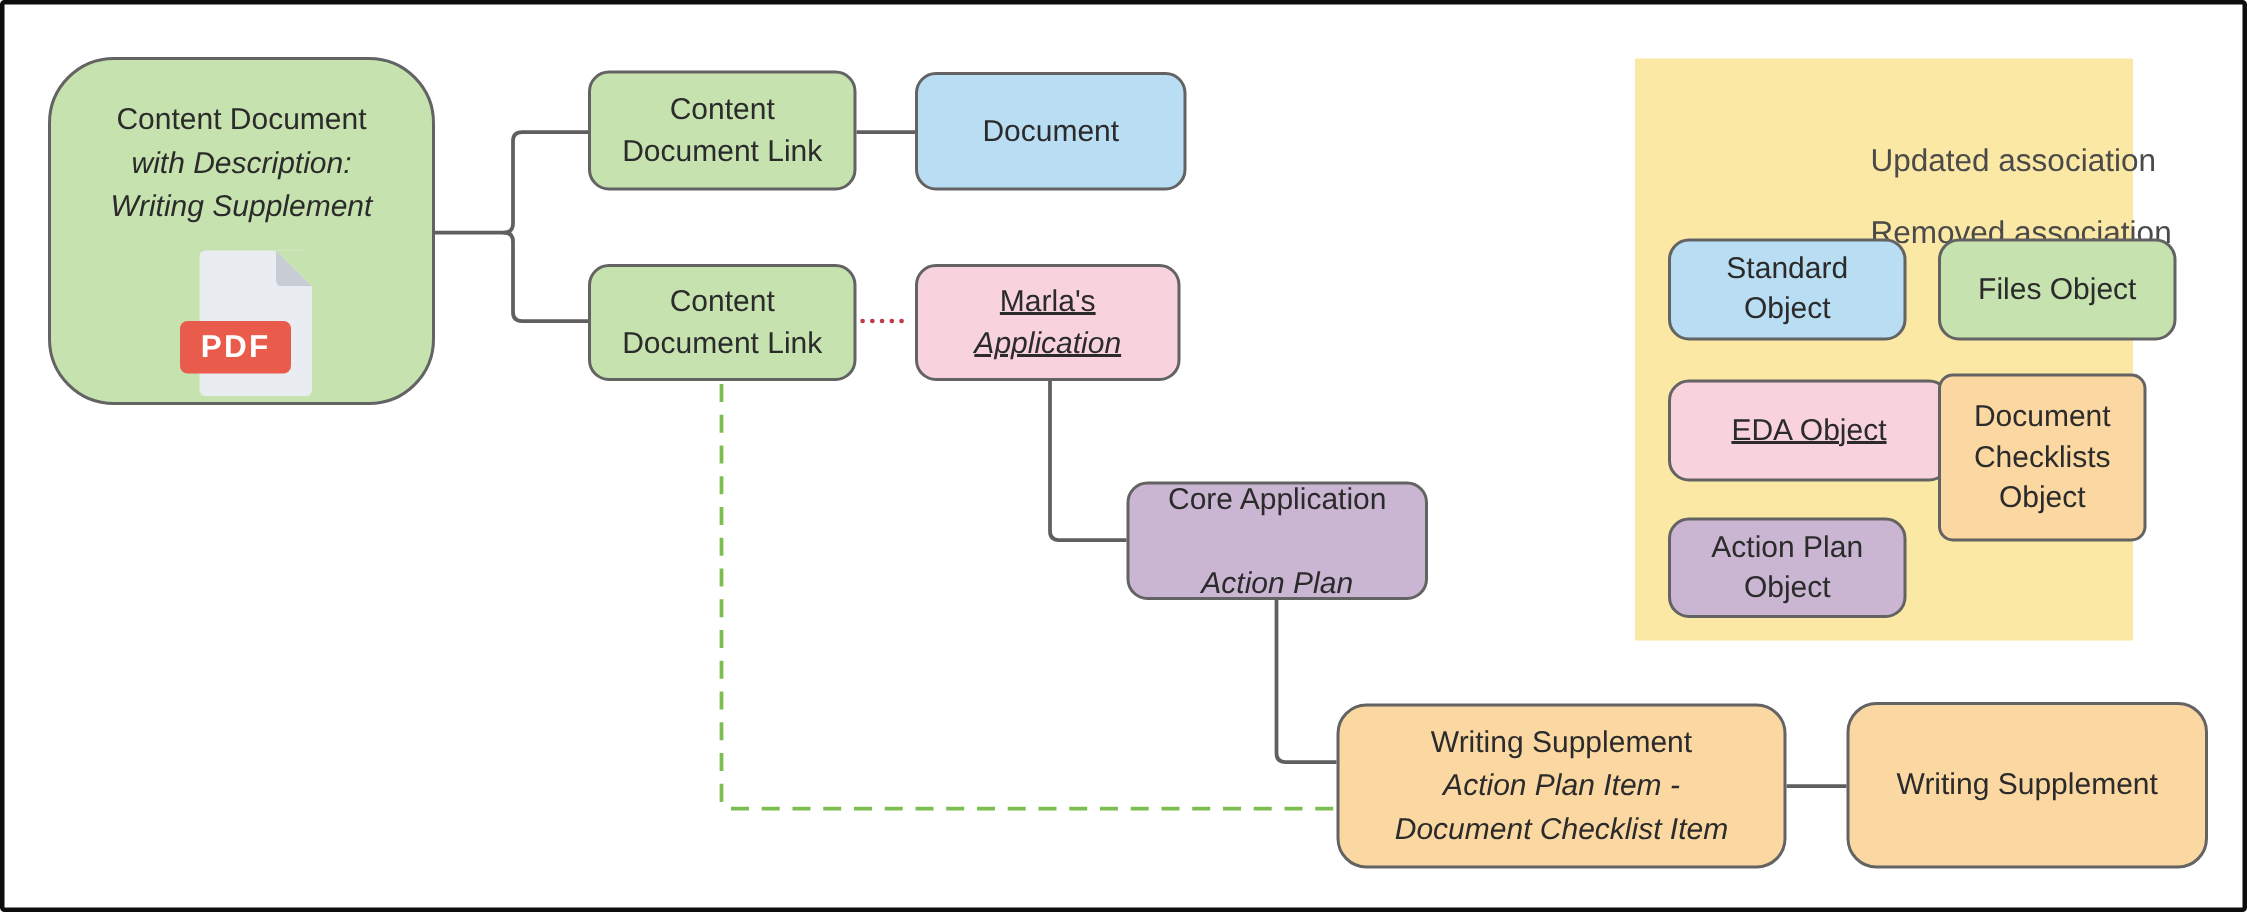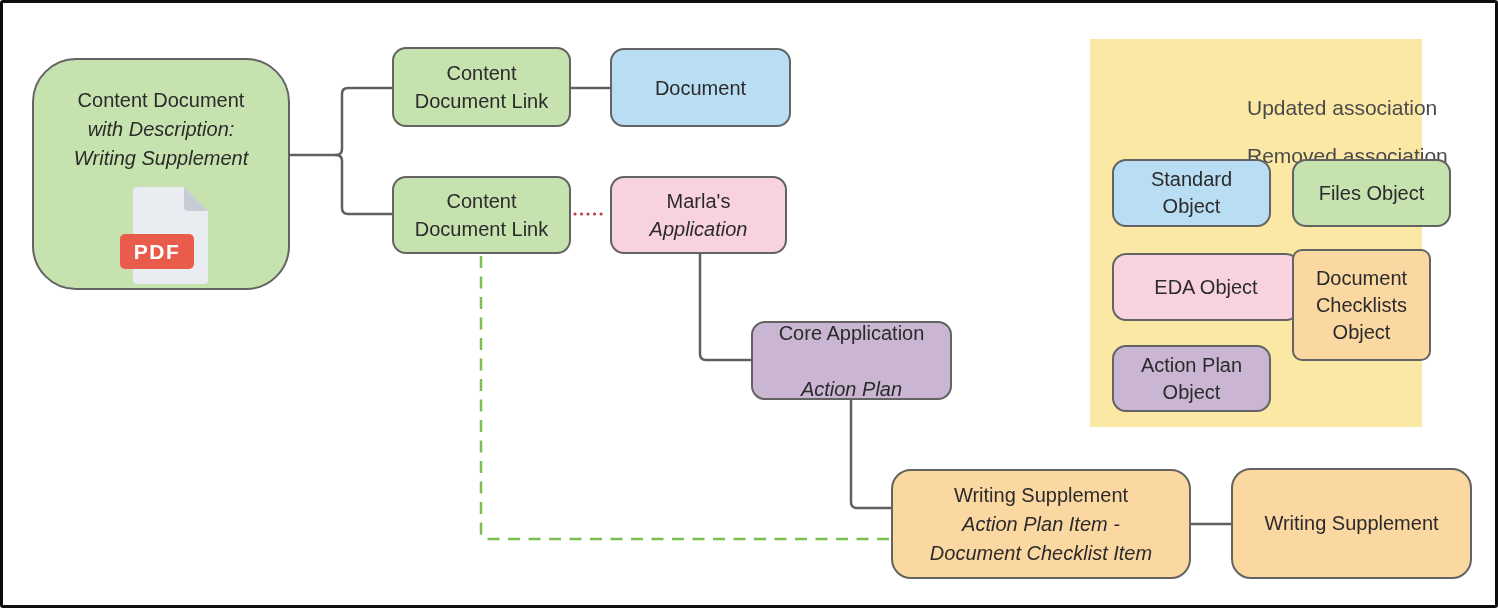--- a/index.html
+++ b/index.html
@@ -38,32 +38,31 @@
     text-align:center;
     border:2.5px solid var(--box-border);
     font-size:20px;line-height:28px;
     background:#fff;
   }
   .node .it{font-style:italic;}
   .r14{border-radius:14px;}
   .r18{border-radius:20px;}
   .green{background:var(--green);}
   .blue{background:var(--blue);}
-  .pink{background:var(--pink);}
+  .pink{background:var(--pink);text-decoration:underline;}
   .purple{background:var(--purple);}
   .orange{background:var(--orange);}
 
   
   #node-content-document{
     left:29px;top:35px;width:258px;height:232px;
     border-radius:44px;
     justify-content:flex-start;
     padding-top:26px;
     line-height:29px;
-    margin-top:20px;
   }
   
   .pdf-icon{position:absolute;left:70px;top:127px;width:118px;height:97px;}
   .pdf-doc{
     position:absolute;left:29px;top:0;width:75px;height:97px;
     background:var(--doc-gray);
     border-radius:4px;
   }
   .pdf-doc .fold-cut{
     position:absolute;right:0;top:0;width:0;height:0;

